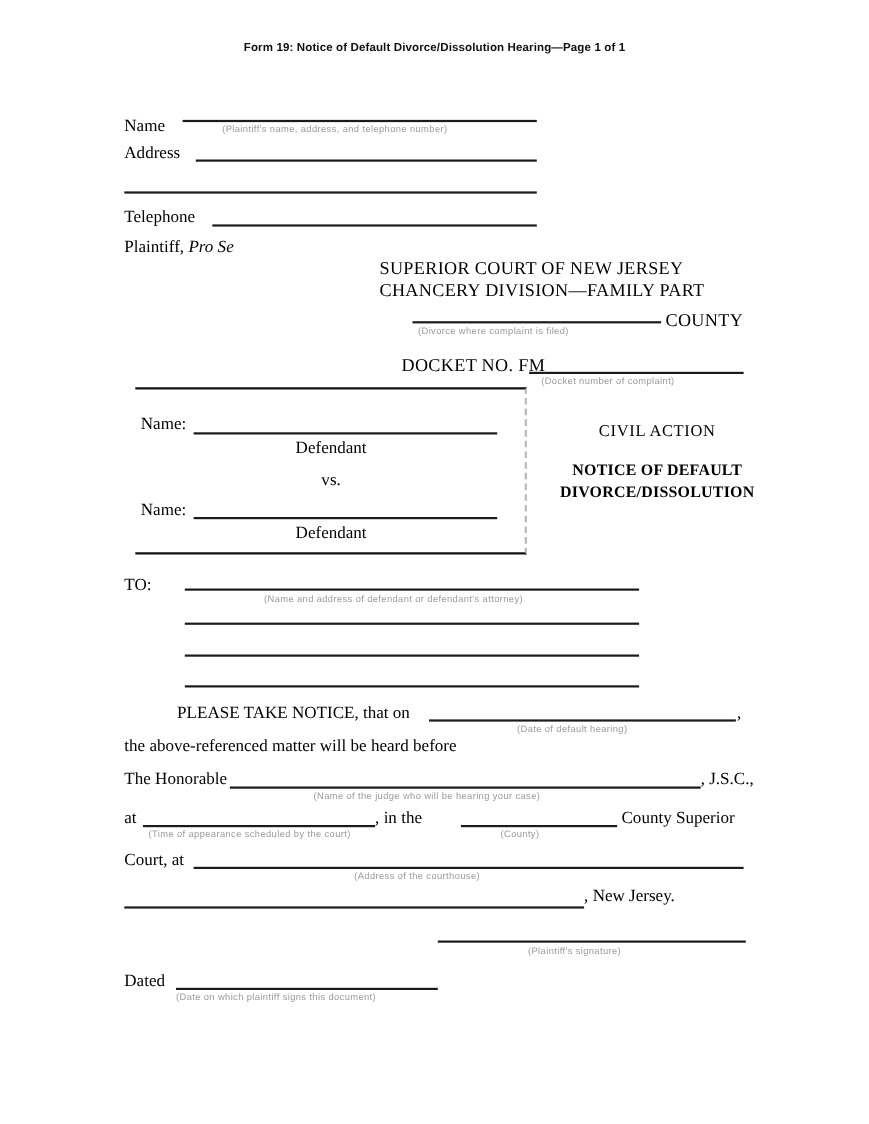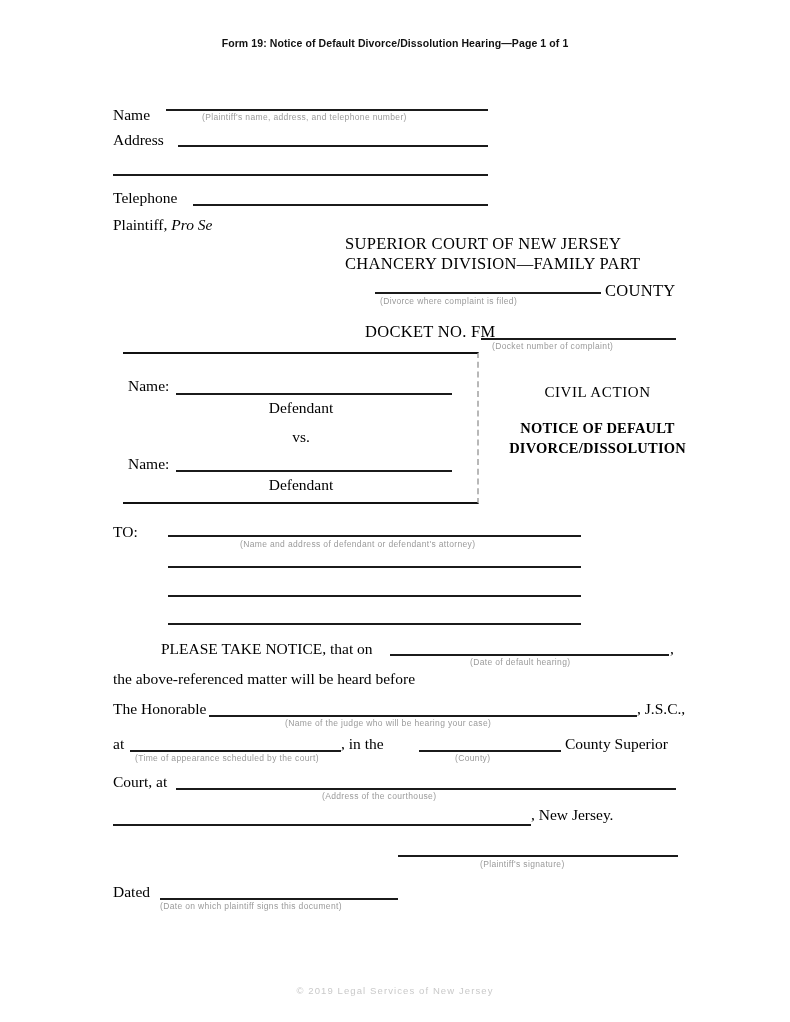--- a/index.html
+++ b/index.html
@@ -228,15 +228,14 @@
 
   <div class="rule" style="left:398px; top:855px; width:280px;"></div>
   <div class="abs" style="left:402px; top:839px; width:274px; font-size:15px;"></div>
   <div class="hint" style="left:480px; top:859px;">(Plaintiff's signature)</div>
 
   <div class="lbl" style="left:113px; top:884px;">Dated</div>
   <div class="rule" style="left:160px; top:898px; width:238px;"></div>
   <div class="abs" style="left:164px; top:882px; width:232px; font-size:15px;"></div>
   <div class="hint" style="left:160px; top:901px;">(Date on which plaintiff signs this document)</div>
 
-  <div class="footer">© 2019 Legal Services of New Jersey</div>
 
 </div>
 
 </body></html>

